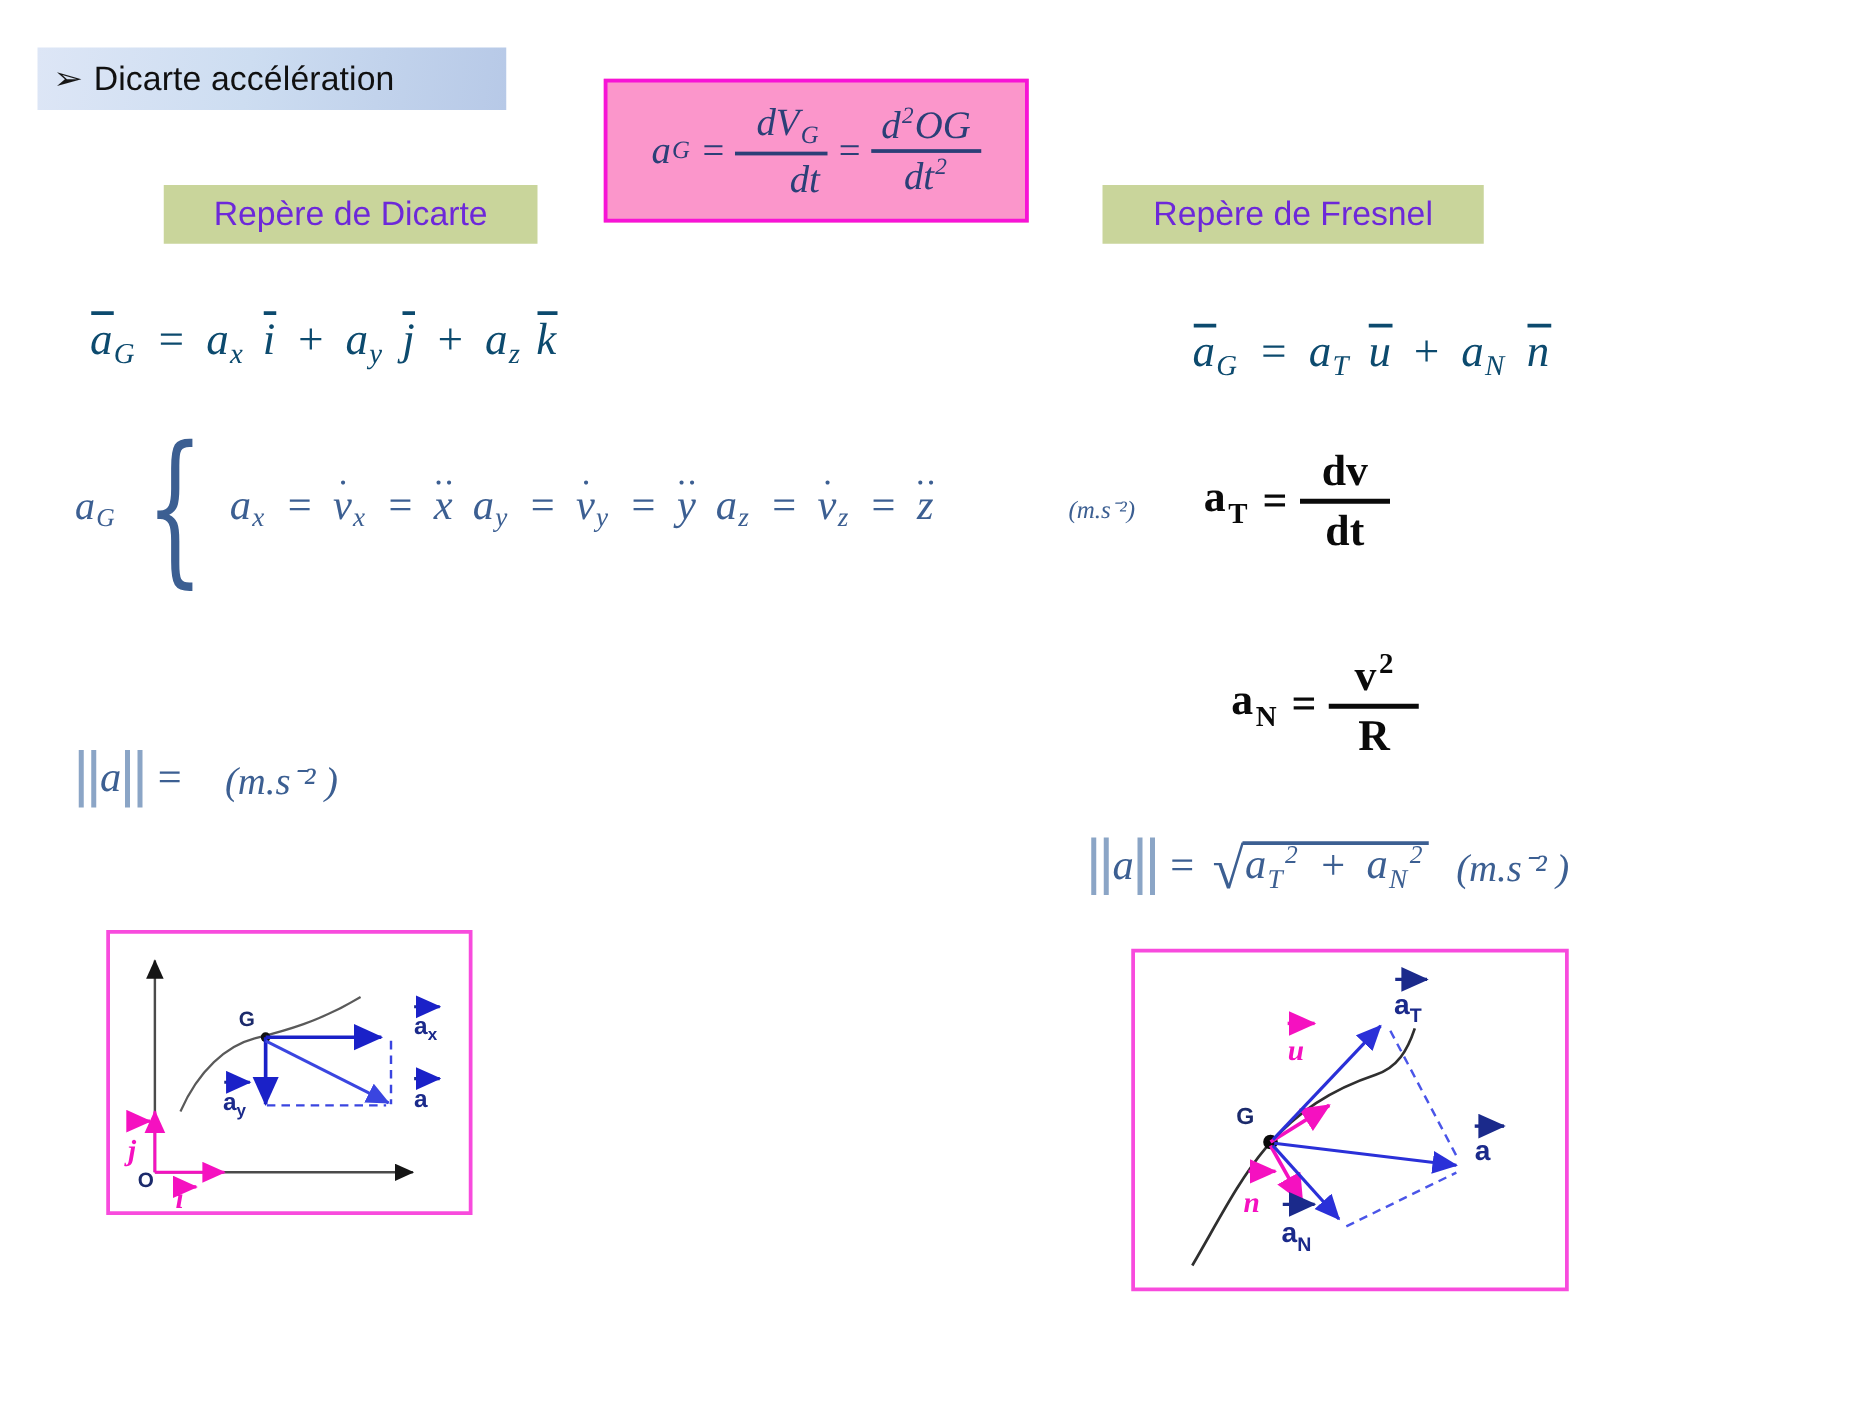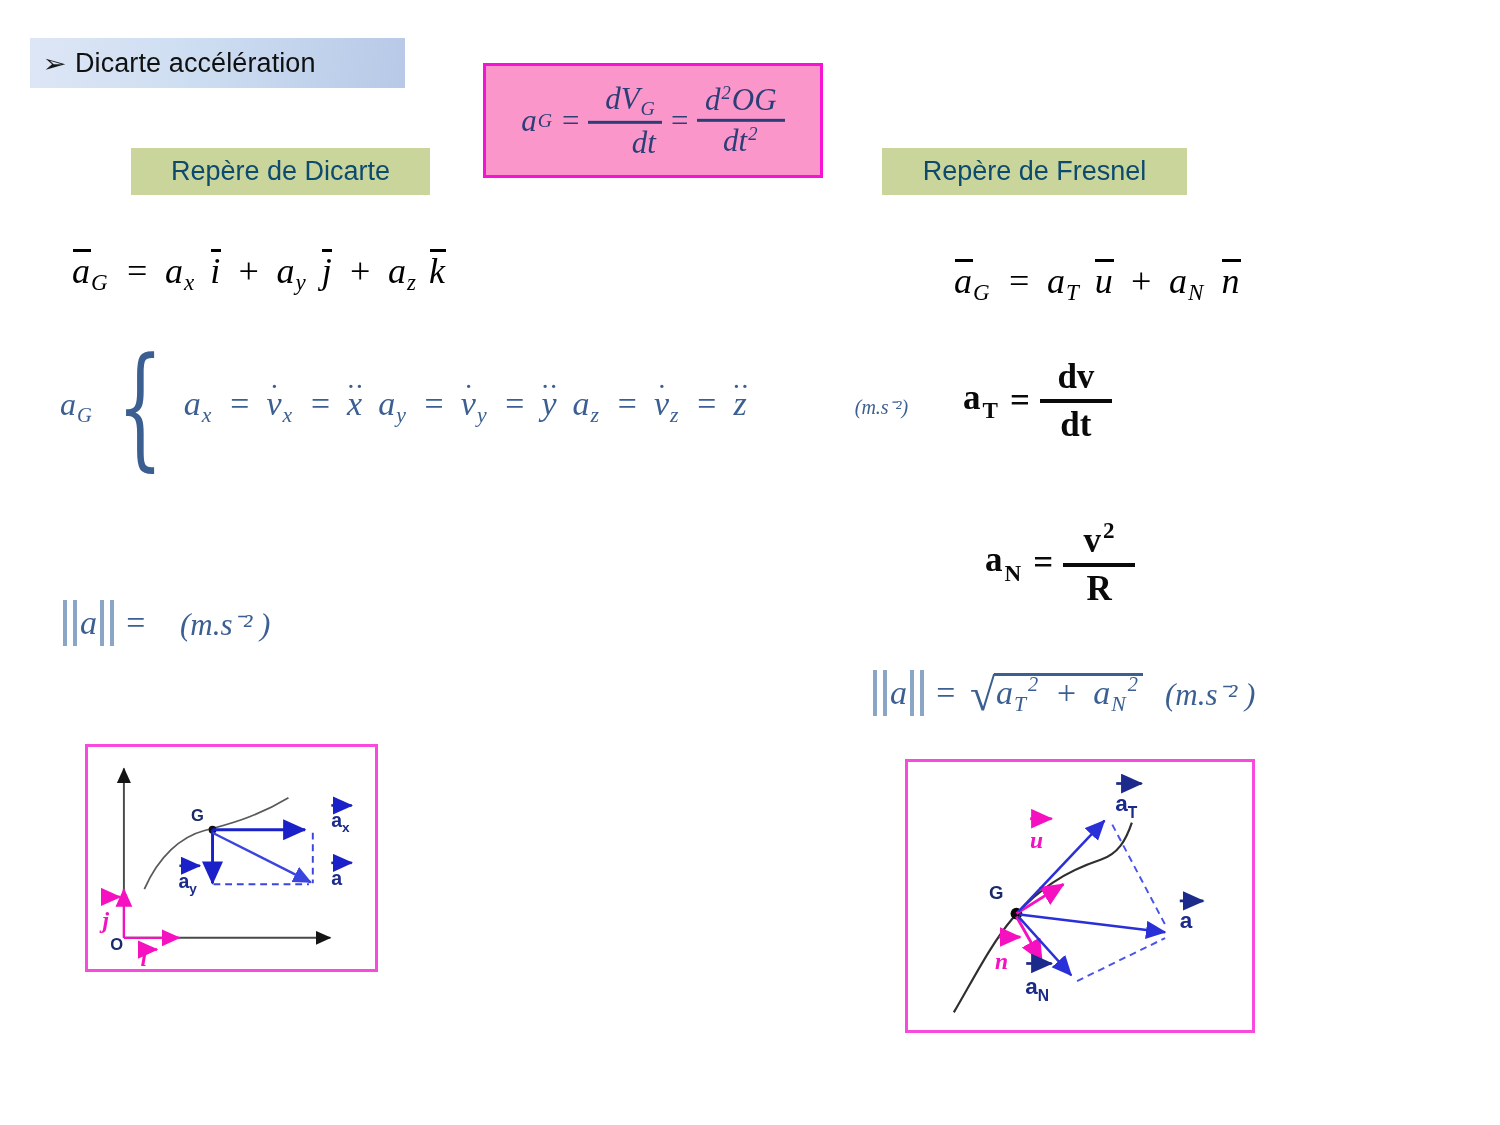--- a/index.html
+++ b/index.html
@@ -66,32 +66,32 @@
   }
 
   
   .section-heading {
     position: absolute;
     background: #c9d59b;
     display: flex;
     align-items: center;
     justify-content: center;
     font-size: 27px;
-    color: #0c4a6e;
+    color: #6d28d9;
     box-sizing: border-box;
   }
   #heading-dicarte { left: 131px; top: 148px; width: 299px; height: 47px; }
   #heading-fresnel { left: 882px; top: 148px; width: 305px; height: 47px; }
 
   
   .math {
     position: absolute;
     font-family: "Liberation Serif", serif;
     font-style: italic;
-    color: #000000;
+    color: #0c4a6e;
     white-space: nowrap;
   }
   .math .vec {
     position: relative;
     display: inline-block;
     padding-top: 2px;
   }
   .math .vec::before {
     content: "";
     position: absolute;

